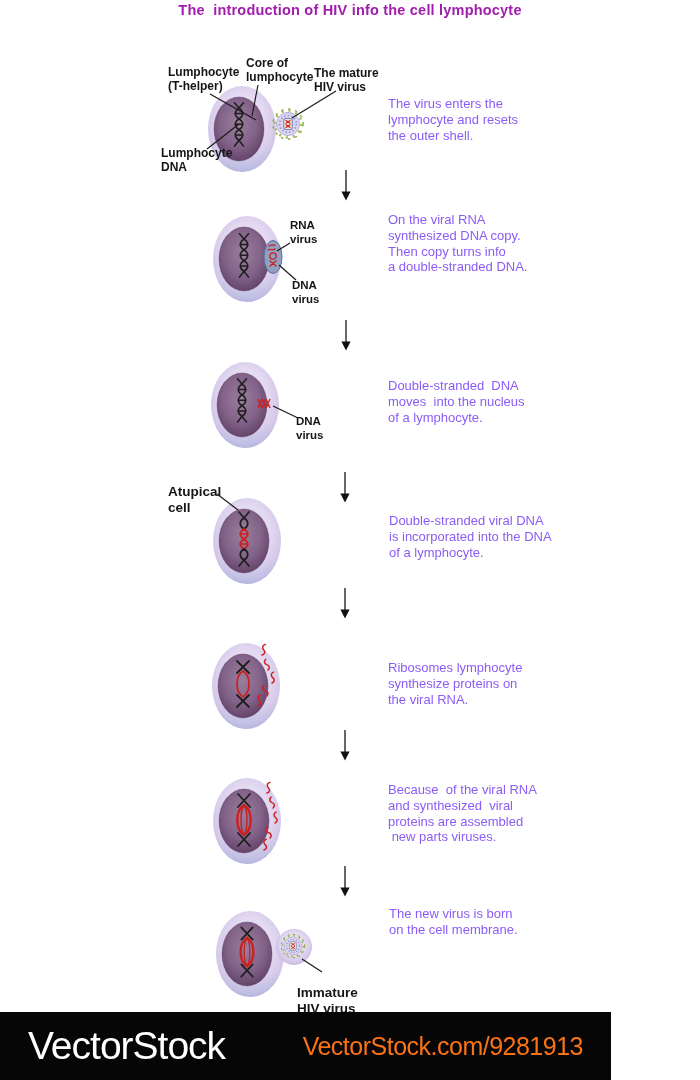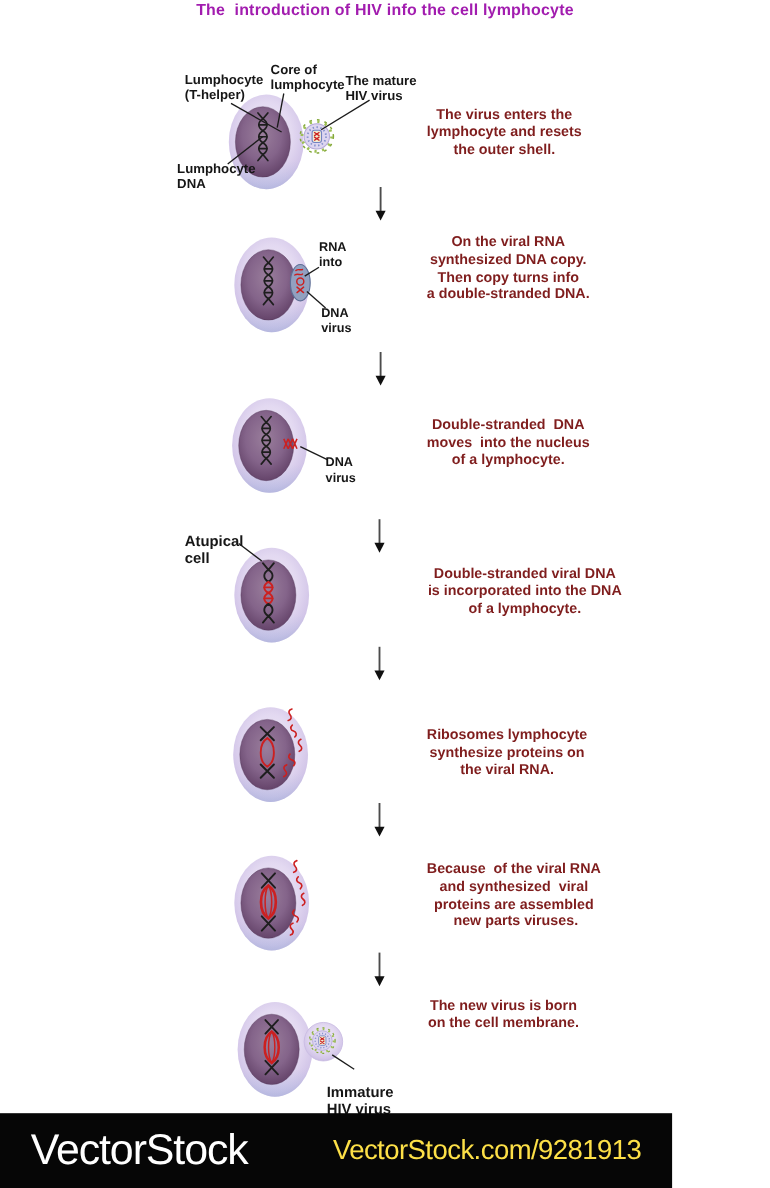--- a/index.html
+++ b/index.html
@@ -4,28 +4,28 @@
 <style>
   html,body{margin:0;padding:0;background:#ffffff;}
   #page{position:relative;width:700px;height:1080px;background:#ffffff;overflow:hidden;
         font-family:"Liberation Sans",sans-serif;color:#1b1b1b;}
   .title{position:absolute;left:20px;top:2px;width:660px;text-align:center;
          font-size:14.5px;font-weight:bold;letter-spacing:.2px;white-space:pre-wrap;color:#a21caf;}
   .lbl{position:absolute;font-weight:bold;white-space:pre-wrap;line-height:13.5px;
        font-size:11.5px;color:#161616;}
   .lbl.md{font-size:12px;line-height:14px;}
   .lbl.lg{font-size:13.5px;line-height:15.5px;}
-  .desc{position:absolute;font-weight:bold;white-space:pre-wrap;font-size:13px;
-        line-height:15.8px;color:#7f1d1d;text-align:center;}
+  .desc{position:absolute;font-weight:normal;white-space:pre-wrap;font-size:13px;
+        line-height:15.8px;color:#8b5cf6;}
   svg{position:absolute;left:0;top:0;}
   .footer{position:absolute;left:0;top:1012px;width:611px;height:68px;background:#060606;
           display:flex;align-items:center;justify-content:space-between;
           padding:0 28px;box-sizing:border-box;}
   .brand{color:#fff;font-size:39px;letter-spacing:-1px;font-weight:normal;}
-  .credit{color:#fde047;font-size:25px;letter-spacing:-.5px;font-weight:normal;}
+  .credit{color:#f97316;font-size:25px;letter-spacing:-.5px;font-weight:normal;}
 </style>
 </head>
 <body>
 
 <div id="page">
 
   <svg width="700" height="1080" viewBox="0 0 700 1080">
     <defs>
       <radialGradient id="haloG" cx="50%" cy="42%" r="62%">
         <stop offset="0%" stop-color="#f1ecf8"></stop>
@@ -184,21 +184,21 @@
   <div class="lbl md" style="left:168px;top:65px;">Lumphocyte
 (T-helper)</div>
   <div class="lbl md" style="left:246px;top:56px;">Core of
 lumphocyte</div>
   <div class="lbl md" style="left:314px;top:66px;">The mature
 HIV virus</div>
   <div class="lbl md" style="left:161px;top:146px;">Lumphocyte
 DNA</div>
 
   <div class="lbl" style="left:290px;top:219px;">RNA
-into</div>
+virus</div>
   <div class="lbl" style="left:292px;top:279px;">DNA
 virus</div>
 
   <div class="lbl" style="left:296px;top:415px;">DNA
 virus</div>
 
   <div class="lbl lg" style="left:168px;top:484px;">Atupical
 cell</div>
 
   <div class="lbl lg" style="left:297px;top:971px;margin-top:14px;">Immature

